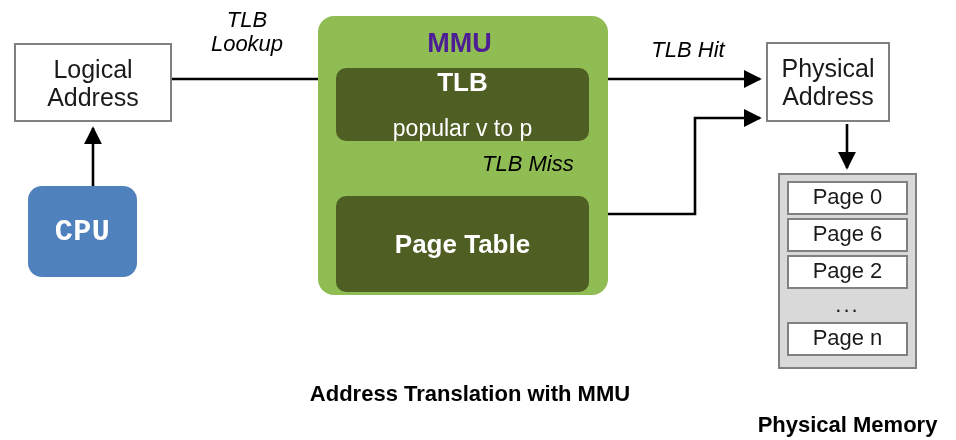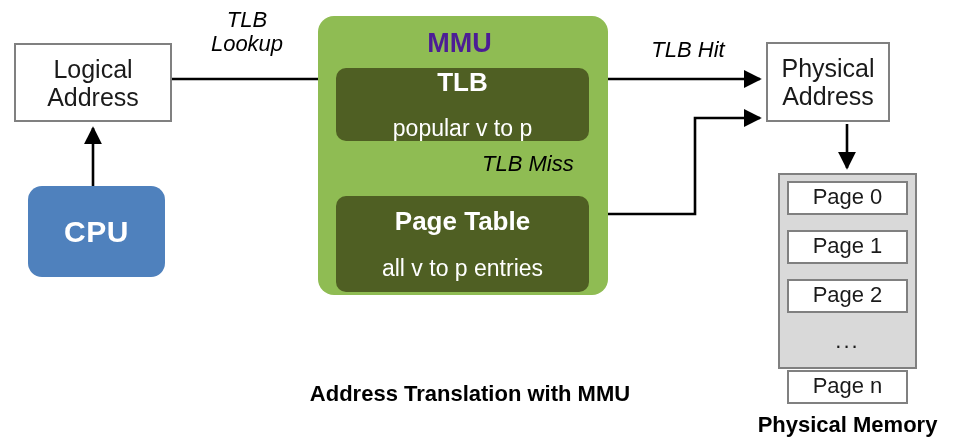--- a/index.html
+++ b/index.html
@@ -82,21 +82,21 @@
 
   
   .pmem {
     background: #d9d9d9;
     border: 2px solid #808080;
     display: flex;
     flex-direction: column;
     align-items: stretch;
     justify-content: flex-start;
     padding: 6px 7px;
-    gap: 15px;
+    gap: 3px;
   }
   .pmem-cell {
     background: #ffffff;
     border: 2px solid #808080;
     text-align: center;
     font-size: 22px;
     color: #1a1a1a;
     line-height: 1.0;
     padding: 3px 0 5px 0;
     white-space: nowrap;
@@ -175,21 +175,21 @@
     <g>
       <line x1="847" y1="124" x2="847" y2="168" stroke="#000000" stroke-width="2.6" marker-end="url(#ah)"></line>
     </g>
   </svg>
 
   <div class="abs plainbox" style="left:14px; top:43px; width:158px; height:79px;">
     <span class="ln">Logical</span>
     <span class="ln">Address</span>
   </div>
 
-  <div class="abs cpu" style="left:28px; top:186px; width:137px; height:91px;">
+  <div class="abs cpu" style="left:28px; top:186px; width:109px; height:91px;font-family:Liberation Mono, monospace;">
     <span>CPU</span>
   </div>
 
   <div class="abs edgelabel" style="left:182px; top:8px; width:130px;">
     <div>TLB</div>
     <div>Lookup</div>
   </div>
 
   <div class="abs mmu" style="left:318px; top:16px; width:290px; height:279px;">
     <div class="mmu-title">MMU</div>
@@ -197,33 +197,32 @@
 
   <div class="abs olive" style="left:336px; top:68px; width:253px; height:73px;">
     <span class="t1">TLB</span>
     <span class="t2">popular v to p</span>
   </div>
 
   <div class="abs edgelabel" style="left:482px; top:152px; width:130px; text-align:left;">TLB Miss</div>
 
   <div class="abs olive" style="left:336px; top:196px; width:253px; height:96px;">
     <span class="t1">Page Table</span>
-    <span class="t2">all v to p entries</span>
   </div>
 
   <div class="abs edgelabel" style="left:628px; top:38px; width:120px;">TLB Hit</div>
 
   <div class="abs plainbox" style="left:766px; top:42px; width:124px; height:80px;">
     <span class="ln">Physical</span>
     <span class="ln">Address</span>
   </div>
 
   <div class="abs pmem" style="left:778px; top:173px; width:139px; height:196px;">
     <div class="pmem-cell">Page 0</div>
-    <div class="pmem-cell">Page 1</div>
+    <div class="pmem-cell">Page 6</div>
     <div class="pmem-cell">Page 2</div>
     <div class="pmem-ellipsis">...</div>
     <div class="pmem-cell">Page n</div>
   </div>
 
   <div class="abs caption" style="left:245px; top:369px; width:450px;">Address Translation with MMU</div>
 
   <div class="abs caption" style="left:735px; top:400px; width:225px;">Physical Memory</div>
 
 </div>

